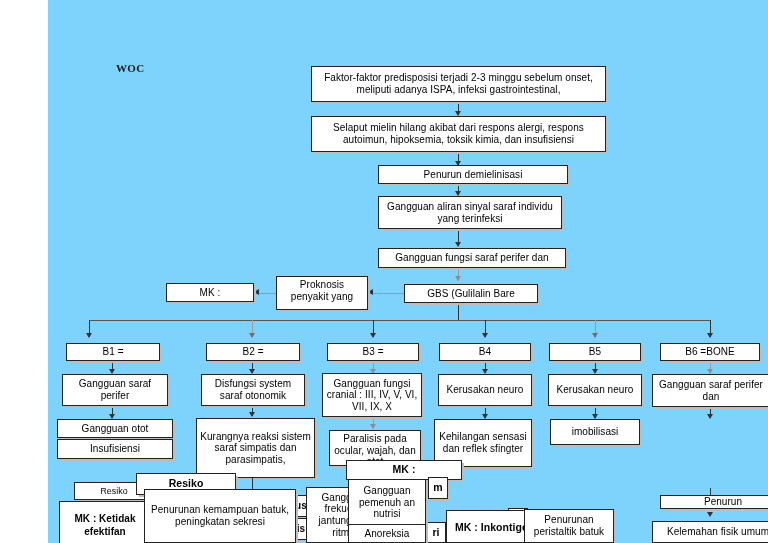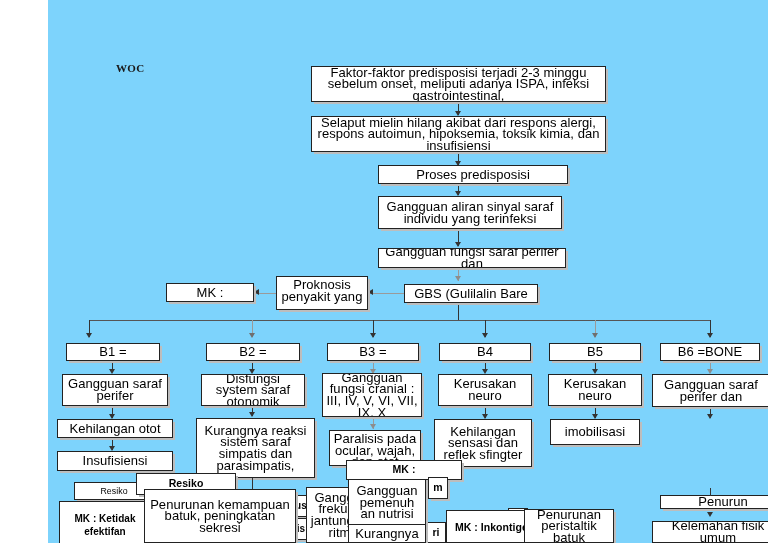--- a/index.html
+++ b/index.html
@@ -24,21 +24,21 @@
   .box {
     position: absolute;
     box-sizing: border-box;
     background: #ffffff;
     border: 1.3px solid #222222;
     box-shadow: 2.5px 2.5px 0 -0.5px #bdbdbd;
     display: flex;
     align-items: center;
     justify-content: center;
     text-align: center;
-    font-size: 13px;
+    font-size: 10px;
     line-height: 11.6px;
     color: #000000;
     letter-spacing: 0.05px;
     padding: 1px 3px;
     overflow: hidden;
     z-index: 5;
   }
   .box.bold { font-weight: bold; }
   .box.small { font-size: 8.8px; line-height: 10.6px; }
 
@@ -97,21 +97,21 @@
   <div id="woc-title">WOC</div>
 
   <div class="box" style="left:263px; top:66px; width:295px; height:36px;">Faktor-faktor predisposisi terjadi 2-3 minggu sebelum onset, meliputi adanya ISPA, infeksi gastrointestinal,</div>
   <div class="vline" style="left:409.5px; top:102px; height:13px;"></div>
   <div class="arrow-down" style="left:406.5px; top:111px;"></div>
 
   <div class="box" style="left:263px; top:116px; width:295px; height:36px;">Selaput mielin hilang akibat dari respons alergi, respons autoimun, hipoksemia, toksik kimia, dan insufisiensi</div>
   <div class="vline" style="left:409.5px; top:152px; height:13px;"></div>
   <div class="arrow-down" style="left:406.5px; top:161px;"></div>
 
-  <div class="box" style="left:330px; top:165px; width:190px; height:19px;">Proses predisposisi</div>
+  <div class="box" style="left:330px; top:165px; width:190px; height:19px;">Penurun demielinisasi</div>
   <div class="vline" style="left:409.5px; top:184px; height:11px;"></div>
   <div class="arrow-down" style="left:406.5px; top:191px;"></div>
 
   <div class="box" style="left:330px; top:196px; width:184px; height:33px;">Gangguan aliran sinyal saraf individu yang terinfeksi</div>
   <div class="vline" style="left:409.5px; top:229px; height:17px;"></div>
   <div class="arrow-down" style="left:406.5px; top:242px;"></div>
 
   <div class="box" style="left:330px; top:248px; width:188px; height:20px;">Gangguan fungsi saraf perifer dan</div>
   <div class="vline light" style="left:409.5px; top:268px; height:13px;"></div>
   <div class="arrow-down" style="left:406.5px; top:276px; border-top-color:#8d8d8d;"></div>
@@ -149,25 +149,25 @@
   <div class="arrow-down" style="left:659px; top:333px;"></div>
 
   <div class="box" style="left:18px; top:343px; width:94px; height:18px;">B1 =</div>
   <div class="vline" style="left:64px; top:361px; height:11px;"></div>
   <div class="arrow-down" style="left:61px; top:369px;"></div>
 
   <div class="box" style="left:14px; top:374px; width:106px; height:32px;">Gangguan saraf perifer</div>
   <div class="vline" style="left:64px; top:406px; height:12px;"></div>
   <div class="arrow-down" style="left:61px; top:414px;"></div>
 
-  <div class="box" style="left:9px; top:419px; width:116px; height:19px;">Kehilangan otot</div>
+  <div class="box" style="left:9px; top:419px; width:116px; height:19px;">Gangguan otot</div>
   <div class="vline" style="left:64px; top:438px; height:12px;"></div>
   <div class="arrow-down" style="left:61px; top:446px;"></div>
 
-  <div class="box" style="left:9px; top:451px; width:116px; height:20px;">Insufisiensi</div>
+  <div class="box" style="left:9px; top:439px; width:116px; height:20px;">Insufisiensi</div>
 
   <div class="box" style="left:158px; top:343px; width:94px; height:18px;">B2 =</div>
   <div class="vline" style="left:204px; top:361px; height:11px;"></div>
   <div class="arrow-down" style="left:201px; top:369px;"></div>
 
   <div class="box" style="left:153px; top:374px; width:104px; height:32px;">Disfungsi system saraf otonomik</div>
   <div class="vline" style="left:204px; top:406px; height:10px;"></div>
   <div class="arrow-down" style="left:201px; top:412px;"></div>
 
   <div class="box" style="left:148px; top:418px; width:119px; height:60px;">Kurangnya reaksi sistem saraf simpatis dan parasimpatis,</div>
@@ -219,21 +219,21 @@
 
   <div class="box bold" style="left:244px; top:495px; width:18px; height:22px; font-size:10px; z-index:8;">us</div>
   <div class="box bold" style="left:244px; top:518px; width:18px; height:22px; font-size:10px; z-index:8;">is</div>
 
   <div class="box" style="left:258px; top:487px; width:78px; height:56px; z-index:10;">Gangguan frekuensi jantung dan ritme.</div>
 
   <div class="box bold" style="left:336px; top:522px; width:18px; height:20px; font-size:9px; z-index:9;">av</div>
 
   <div class="box bold" style="left:298px; top:460px; width:116px; height:20px; font-size:10.5px; z-index:11;">MK :</div>
   <div class="box" style="left:300px; top:479px; width:78px; height:47px; z-index:12;">Gangguan pemenuh an nutrisi</div>
-  <div class="box" style="left:300px; top:524px; width:78px; height:19px; z-index:12;">Kurangnya</div>
+  <div class="box" style="left:300px; top:524px; width:78px; height:19px; z-index:12;">Anoreksia</div>
 
   <div class="box bold" style="left:380px; top:477px; width:20px; height:22px; font-size:10.5px; z-index:11;">m</div>
   <div class="box bold" style="left:378px; top:522px; width:20px; height:21px; font-size:10.5px; z-index:11;">ri</div>
 
   <div class="box bold" style="left:398px; top:510px; width:112px; height:33px; font-size:10.5px; line-height:14px; z-index:13;">MK : Inkontigensia</div>
 
   <div class="box bold" style="left:460px; top:508px; width:20px; height:19px; font-size:9px; z-index:11;">ke</div>
   <div class="box bold" style="left:458px; top:522px; width:24px; height:21px; font-size:9px; z-index:11;">ntu</div>
 
   <div class="box" style="left:476px; top:509px; width:90px; height:34px; z-index:14;">Penurunan peristaltik batuk</div>

